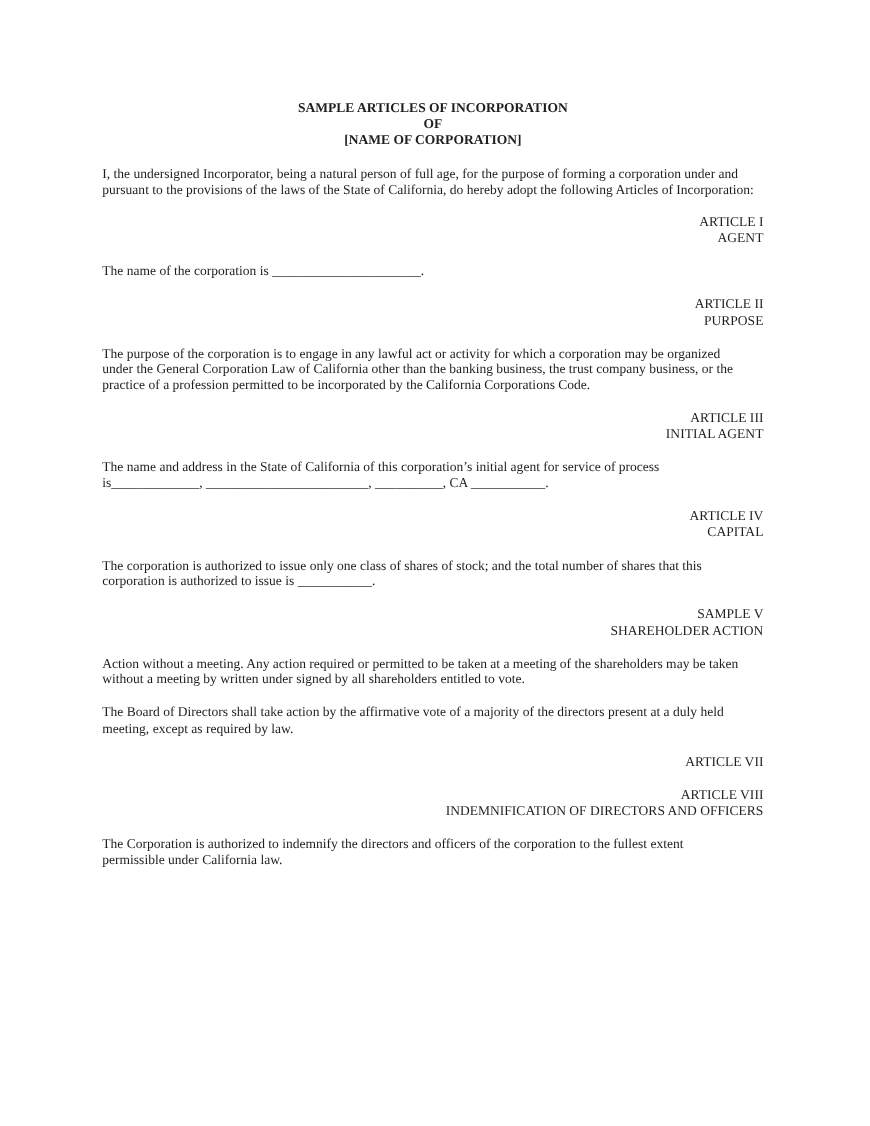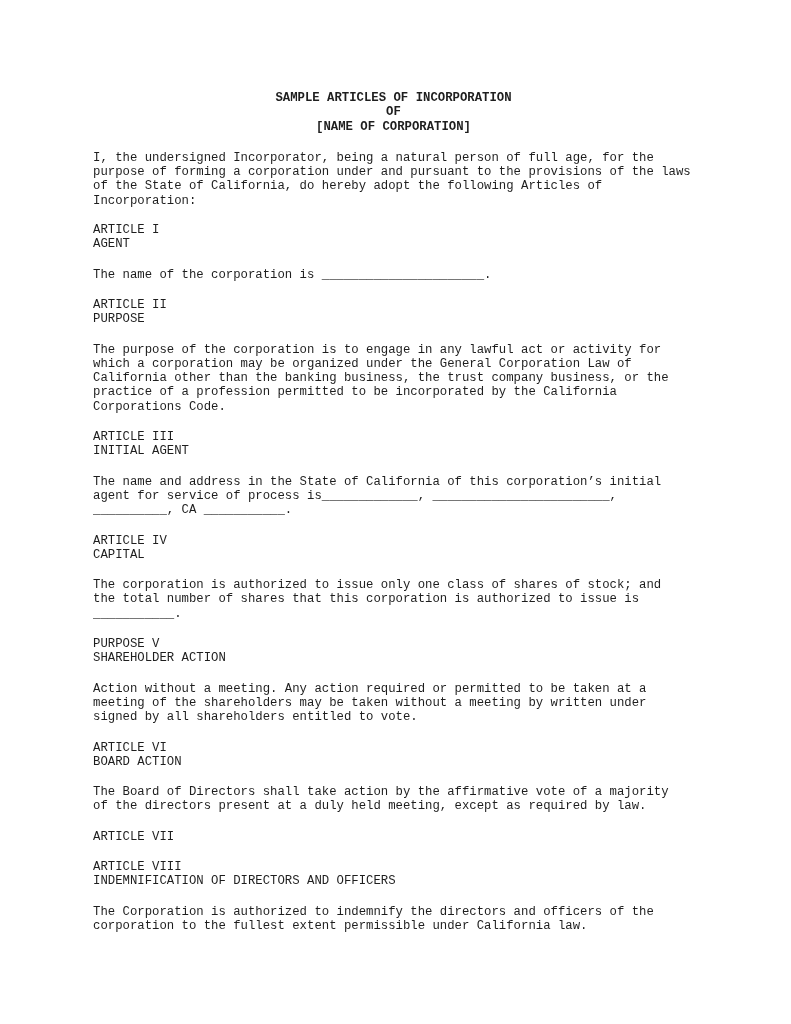--- a/index.html
+++ b/index.html
@@ -7,39 +7,39 @@
     padding: 0;
     background: #ffffff;
   }
   .page {
     position: relative;
     width: 791px;
     height: 1024px;
     box-sizing: border-box;
     background: #ffffff;
     padding: 91px 97px 0 93px;
-    font-family: Liberation Mono, monospace;
+    font-family: Liberation Serif, serif;
     font-size: 12.3px;
     line-height: 14.3px;
     color: #1e1e1e;
     overflow: hidden;
   }
   .title-block {
     text-align: center;
     font-weight: bold;
     margin: 0 0 17px 0;
   }
   .title-line {
     white-space: nowrap;
   }
   .intro {
     margin: 0 0 14px 0;
   }
   .article-heading {
-    text-align: left;
+    text-align: right;
     margin: 15px 0 16px 0;
   }
   .body-text {
     margin: 15px 16px 16px 0;
   }
   .section:last-child .body-text {
     margin-bottom: 0;
   }
 </style>
 </head>
@@ -82,31 +82,27 @@
   <div class="section">
     <div class="article-heading">
       <div>ARTICLE IV</div>
       <div>CAPITAL</div>
     </div>
     <p class="body-text">The corporation is authorized to issue only one class of shares of stock; and the total number of shares that this corporation is authorized to issue is ___________.</p>
   </div>
 
   <div class="section">
     <div class="article-heading">
-      <div>PURPOSE V</div>
+      <div>SAMPLE V</div>
       <div>SHAREHOLDER ACTION</div>
     </div>
     <p class="body-text">Action without a meeting. Any action required or permitted to be taken at a meeting of the shareholders may be taken without a meeting by written under signed by all shareholders entitled to vote.</p>
   </div>
 
   <div class="section">
-    <div class="article-heading">
-      <div>ARTICLE VI</div>
-      <div>BOARD ACTION</div>
-    </div>
     <p class="body-text">The Board of Directors shall take action by the affirmative vote of a majority of the directors present at a duly held meeting, except as required by law.</p>
   </div>
 
   <div class="section">
     <div class="article-heading">
       <div>ARTICLE VII</div>
     </div>
   </div>
 
   <div class="section">

